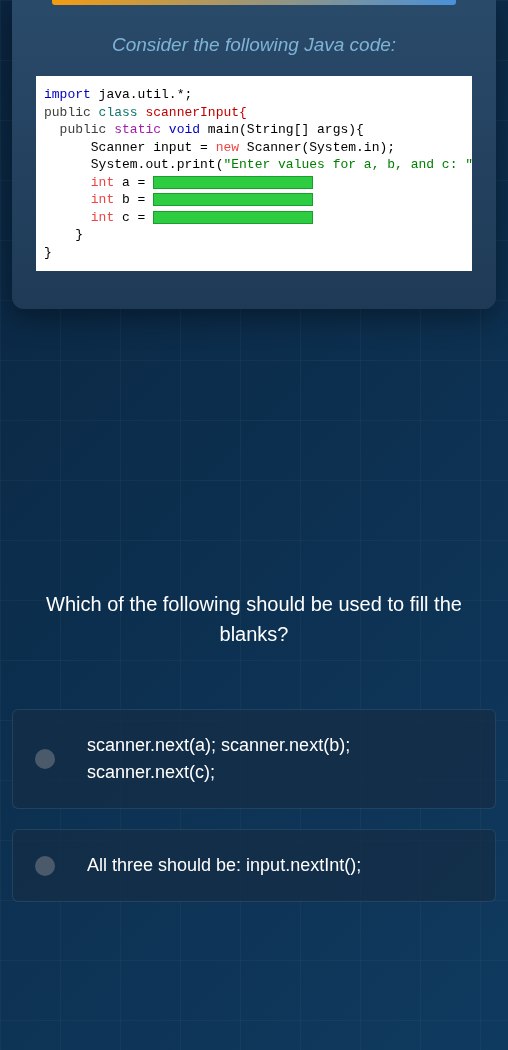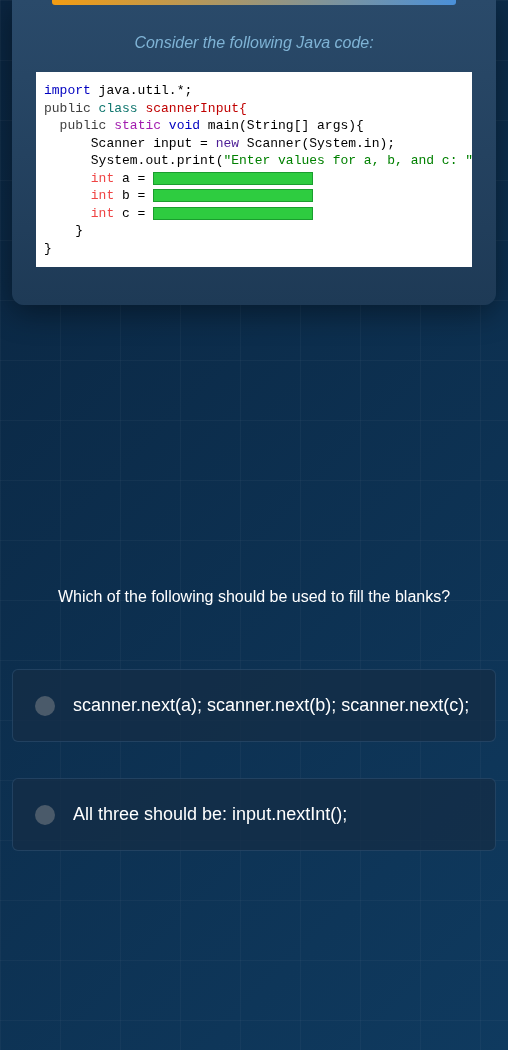--- a/index.html
+++ b/index.html
@@ -1,34 +1,34 @@
 <!DOCTYPE html>
 <html><head>
 <meta charset="utf-8">
 <style>
 *{margin:0;padding:0;box-sizing:border-box}
 body{width:508px;height:1050px;background:linear-gradient(135deg,#0a2540 0%,#0f3a5f 100%);font-family:Arial,sans-serif;position:relative;overflow:hidden}
 body::before{content:"";position:absolute;top:0;left:0;right:0;bottom:0;background-image:linear-gradient(rgba(255,255,255,.03) 1px,transparent 1px),linear-gradient(90deg,rgba(255,255,255,.03) 1px,transparent 1px);background-size:60px 60px;pointer-events:none}
 .card{background:linear-gradient(180deg,#2a4a6a 0%,#1e3a56 100%);border-radius:0 0 12px 12px;padding:18px 24px 38px;margin:0 12px;box-shadow:0 8px 30px rgba(0,0,0,.4);position:relative;z-index:1}
 .card::before{content:"";position:absolute;top:0;left:40px;right:40px;height:5px;background:linear-gradient(90deg,#f39c12,#4a90d9);border-radius:0 0 3px 3px}
-.prompt{color:#7fb3d5;font-style:italic;text-align:center;font-size:16px;margin:16px 0 20px}
+.prompt{color:#7fb3d5;font-style:italic;text-align:center;font-size:19px;margin:16px 0 20px}
 .code-box{background:#fff;padding:10px 8px;font-family:"Courier New",monospace;font-size:13px;line-height:1.35;white-space:pre;overflow:hidden}
 .kw-import{color:#0000c0}
 .kw-public{color:#404040}
 .kw-class{color:#0f766e}
 .kw-static{color:#a21caf}
 .kw-void{color:#0000c0}
-.kw-new{color:#4c1d95}
+.kw-new{color:#ef4444}
 .kw-int{color:#ef4444}
 .cls-name{color:#c00000}
 .str{color:#008000}
 .blank{display:inline-block;width:160px;height:13px;background:#2ecc40;vertical-align:middle;border:1px solid #1a9e2e}
-.question{color:#fff;font-size:16px;text-align:center;margin:280px 24px 60px;position:relative;z-index:1;line-height:1.5}
+.question{color:#fff;font-size:20px;text-align:center;margin:280px 24px 60px;position:relative;z-index:1;line-height:1.5}
 .options{padding:0 12px;position:relative;z-index:1}
-.option{background:rgba(20,45,70,.8);border:1px solid rgba(100,150,200,.2);border-radius:6px;padding:22px 22px;margin-bottom:36px;display:flex;align-items:center;gap:18px}
+.option{background:rgba(20,45,70,.8);border:1px solid rgba(100,150,200,.2);border-radius:6px;padding:22px 22px;margin-bottom:20px;display:flex;align-items:center;gap:32px}
 .radio{width:20px;height:20px;border-radius:50%;background:#4a5a6a;flex-shrink:0}
 .opt-text{color:#fff;font-size:18px;line-height:1.5}
 </style>
 </head>
 <body>
 
 <div class="card">
   <div class="prompt">Consider the following Java code:</div>
   <div class="code-box"><span class="kw-import">import</span><span> java.util.*;</span>
 <span class="kw-public">public</span><span class="kw-class"> class</span><span class="cls-name"> scannerInput{</span>

